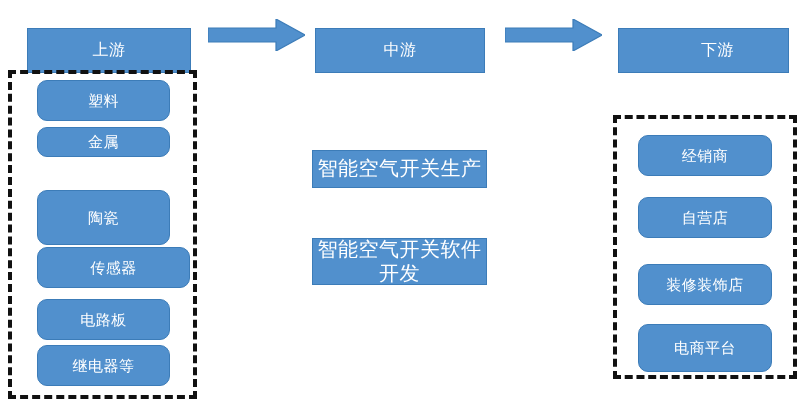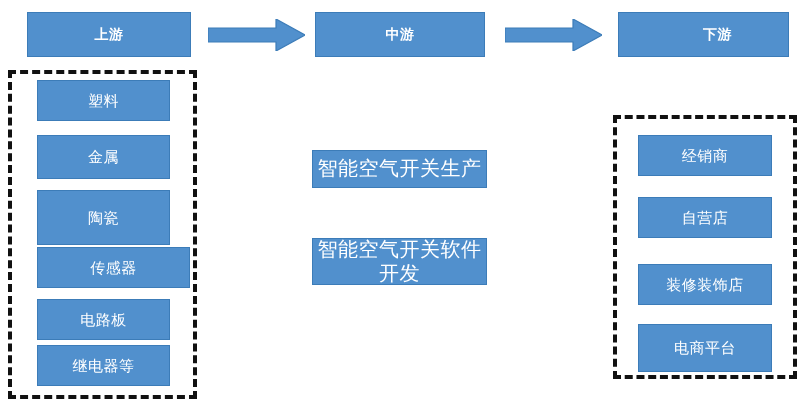--- a/index.html
+++ b/index.html
@@ -25,26 +25,28 @@
     color: #ffffff;
     display: flex;
     align-items: center;
     justify-content: center;
     text-align: center;
     line-height: 1.18;
     letter-spacing: 0.5px;
     white-space: pre-line;
   }
   .header-box {
-    font-size: 14px;
-    font-weight: 700;
+    font-size: 16px;
+    font-weight: 400;
+    margin-top: 16px;
   }
   .item-box {
     font-size: 15px;
     font-weight: 400;
+    border-radius: 10px;
   }
   .mid-box {
     font-size: 20px;
     font-weight: 400;
     padding: 0 4px;
   }
   .dashed-group {
     position: absolute;
     box-sizing: border-box;
     border: 4px dashed #111111;
@@ -59,21 +61,21 @@
 <body>
 
 <div id="canvas">
 
   <div class="box header-box" style="left:27px; top:12px; width:164px; height:45px;">上游</div>
 
   <div class="dashed-group" style="left:8px; top:70px; width:189px; height:329px;"></div>
 
   <div class="box item-box" style="left:37px; top:80px; width:133px; height:41px;">塑料</div>
 
-  <div class="box item-box" style="left:37px; top:135px; width:133px; height:44px;">金属</div>
+  <div class="box item-box" style="left:37px; top:127px; width:133px; height:30px;">金属</div>
 
   <div class="box item-box" style="left:37px; top:190px; width:133px; height:55px;">陶瓷</div>
 
   <div class="box item-box" style="left:37px; top:247px; width:153px; height:41px;">传感器</div>
 
   <div class="box item-box" style="left:37px; top:299px; width:133px; height:41px;">电路板</div>
 
   <div class="box item-box" style="left:37px; top:345px; width:133px; height:41px;">继电器等</div>
 
   <div class="arrow" style="left:208px; top:19px; width:97px; height:32px;">

